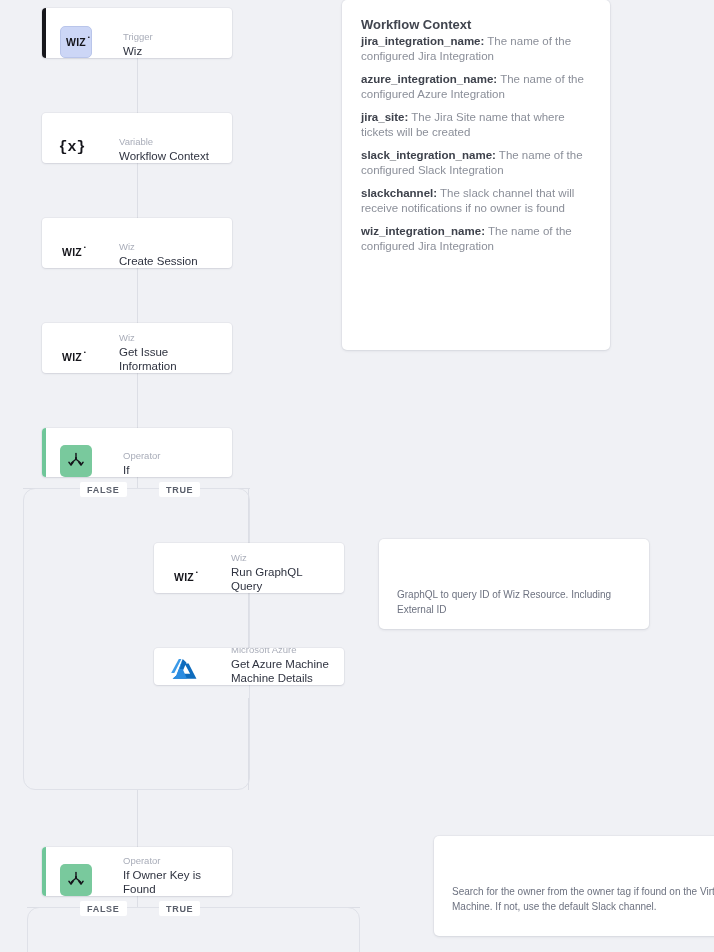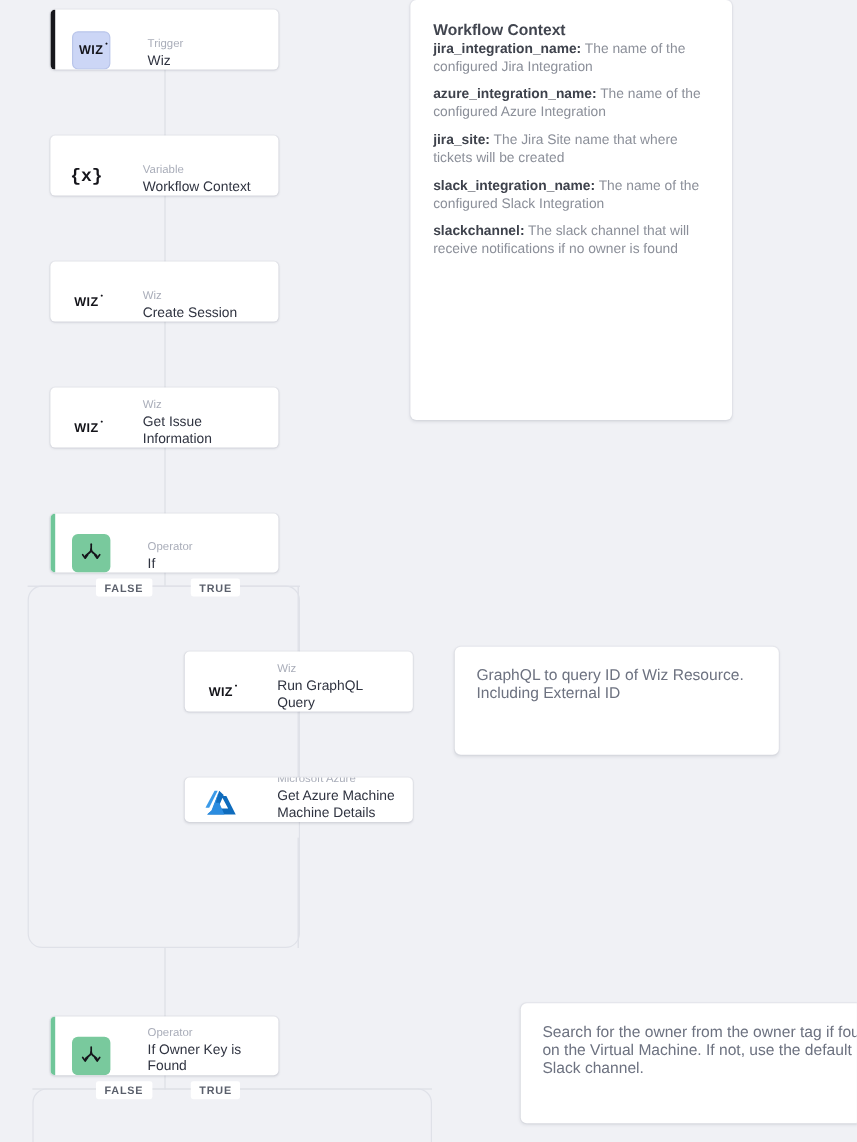--- a/index.html
+++ b/index.html
@@ -130,23 +130,24 @@
 
   
   .note {
     position: absolute;
     background: #ffffff;
     border-radius: 5px;
     box-shadow: 0 1px 3px rgba(30,35,60,0.10), 0 0 0 1px rgba(30,35,60,0.03);
     padding: 16px 18px;
   }
   .note p {
-    font-size: 13px;
+    font-size: 10px;
     line-height: 15px;
     color: #6d7280;
+    margin-top: 32px;
   }
 
   .ctx-title {
     font-size: 13px;
     font-weight: bold;
     color: #41454f;
     line-height: 17px;
     margin-bottom: 1px;
   }
   .ctx-item {
@@ -291,20 +292,21 @@
     </div>
   </div>
 
   <div class="note" style="left:342px; top:0px; width:268px; height:350px; padding:16px 19px;">
     <div class="ctx-title">Workflow Context</div>
     <div class="ctx-item"><b>jira_integration_name:</b> <span>The name of the configured Jira Integration</span></div>
     <div class="ctx-item"><b>azure_integration_name:</b> <span>The name of the configured Azure Integration</span></div>
     <div class="ctx-item"><b>jira_site:</b> <span>The Jira Site name that where tickets will be created</span></div>
     <div class="ctx-item"><b>slack_integration_name:</b> <span>The name of the configured Slack Integration</span></div>
     <div class="ctx-item"><b>slackchannel:</b> <span>The slack channel that will receive notifications if no owner is found</span></div>
+    <div class="ctx-item"><b>wiz_integration_name:</b> <span>The name of the configured Jira Integration</span></div>
   </div>
 
   <div class="note" style="left:379px; top:539px; width:270px; height:90px;">
     <p>GraphQL to query ID of Wiz Resource. Including External ID</p>
   </div>
 
   <div class="note" style="left:434px; top:836px; width:324px; height:100px;">
     <p>Search for the owner from the owner tag if found on the Virtual Machine.  If not, use the default Slack channel.</p>
   </div>
 

